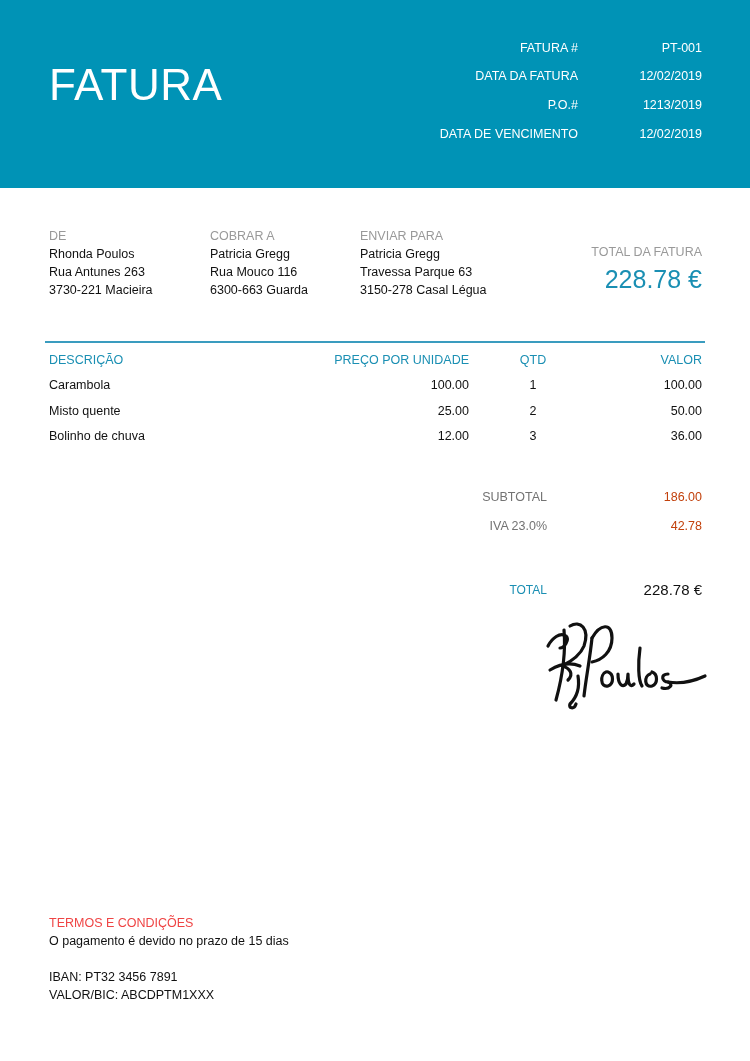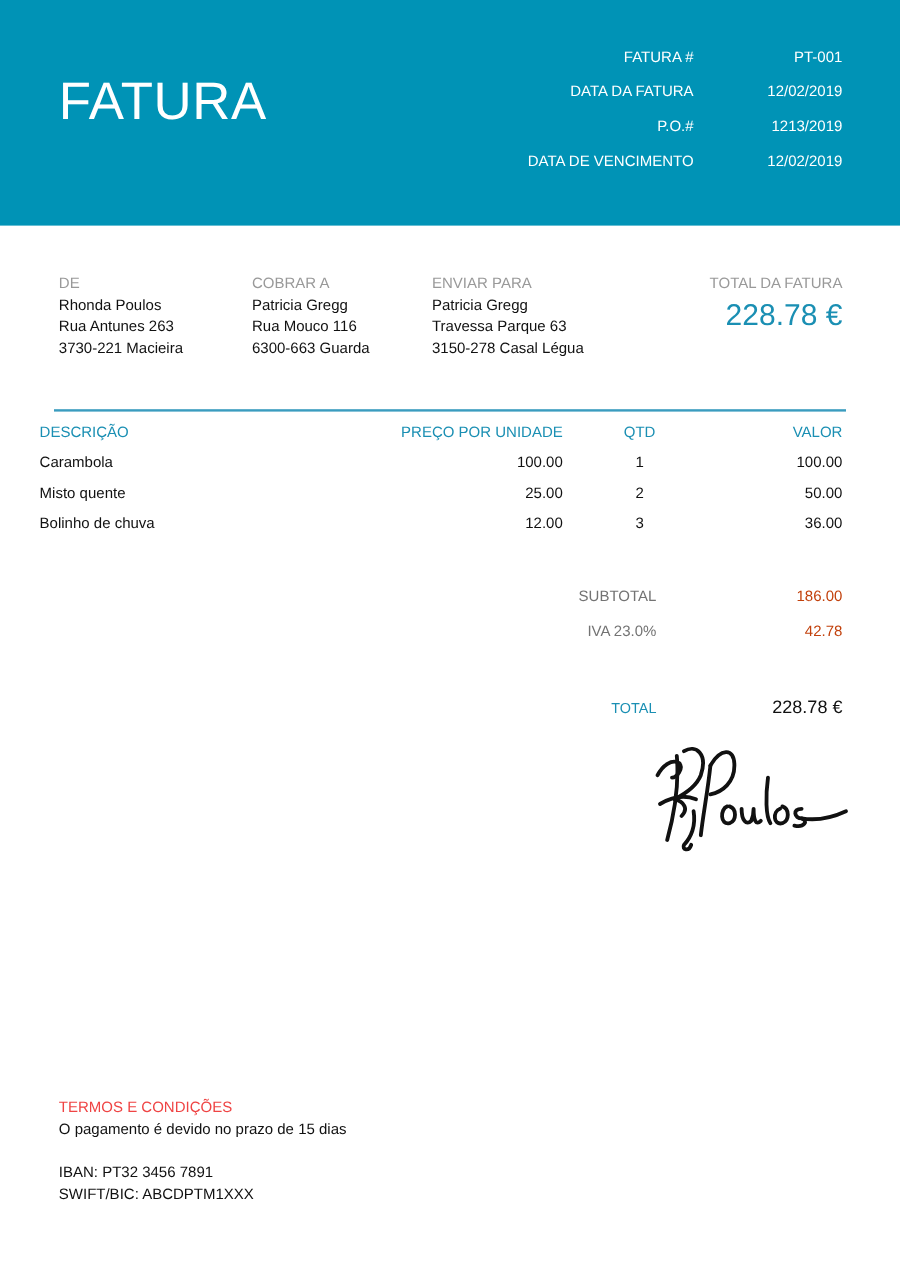--- a/index.html
+++ b/index.html
@@ -17,29 +17,29 @@
   }
   .meta-row { position: absolute; left: 380px; width: 322px; height: 20px; font-size: 12.5px; color: #ffffff; }
   .meta-label { position: absolute; right: 124px; top: 0; text-align: right; white-space: nowrap; }
   .meta-value { position: absolute; right: 0; top: 0; text-align: right; white-space: nowrap; }
 
   .party { position: absolute; top: 227px; font-size: 12.5px; line-height: 18px; }
   .party .lbl { color: #999999; }
   .party .ln { color: #111111; }
 
   .total-box { position: absolute; right: 48px; top: 227px; text-align: right; }
-  .total-box .lbl { font-size: 12.5px; color: #999999; line-height: 18px; }
+  .total-box .lbl { font-size: 12.5px; color: #999999; line-height: 18px; margin-top: 16px; }
   .total-box .amt { font-size: 25px; color: #1a8fb3; margin-top: 2px; line-height: 32px; }
 
   .rule { position: absolute; left: 45px; top: 341px; width: 660px; height: 2px; background: #3a9cbf; }
 
   .th, .td { position: absolute; font-size: 12.5px; line-height: 18px; white-space: nowrap; }
   .th { color: #1a8fb3; top: 351px; }
   .td { color: #111111; }
-  .c-desc { left: 33px; text-align: right; }
+  .c-desc { left: 49px; text-align: right; }
   .c-price { right: 281px; text-align: right; }
   .c-qty { left: 513px; width: 40px; text-align: center; }
   .c-val { right: 48px; text-align: right; }
 
   .sum-label { position: absolute; right: 203px; text-align: right; color: #737373; font-size: 12.5px; line-height: 18px; }
   .sum-value { position: absolute; right: 48px; text-align: right; color: #c2410c; font-size: 12.5px; line-height: 18px; }
   .grand-label { position: absolute; right: 203px; top: 580px; color: #1a8fb3; font-size: 12px; line-height: 20px; }
   .grand-value { position: absolute; right: 48px; top: 580px; color: #111111; font-size: 15px; line-height: 20px; }
 
   .signature { position: absolute; left: 540px; top: 618px; width: 170px; height: 100px; }
@@ -143,14 +143,14 @@
   <path d="M110 56 C 104 58, 104 70, 112 68 C 118 66, 118 56, 112 54"></path>
   <path d="M128 56 C 120 56, 122 64, 128 64 C 134 66, 130 72, 122 70"></path>
   <path d="M128 64 C 140 66, 152 64, 165 58"></path>
 </svg>
 
 <div class="footer">
   <div class="lbl">TERMOS E CONDIÇÕES</div>
   <div>O pagamento é devido no prazo de 15 dias</div>
   <div class="gap"></div>
   <div>IBAN: PT32 3456 7891</div>
-  <div>SWIFT/BIC: ABCDPTM1XXX</div>
+  <div>VALOR/BIC: ABCDPTM1XXX</div>
 </div>
 
 </body></html>

